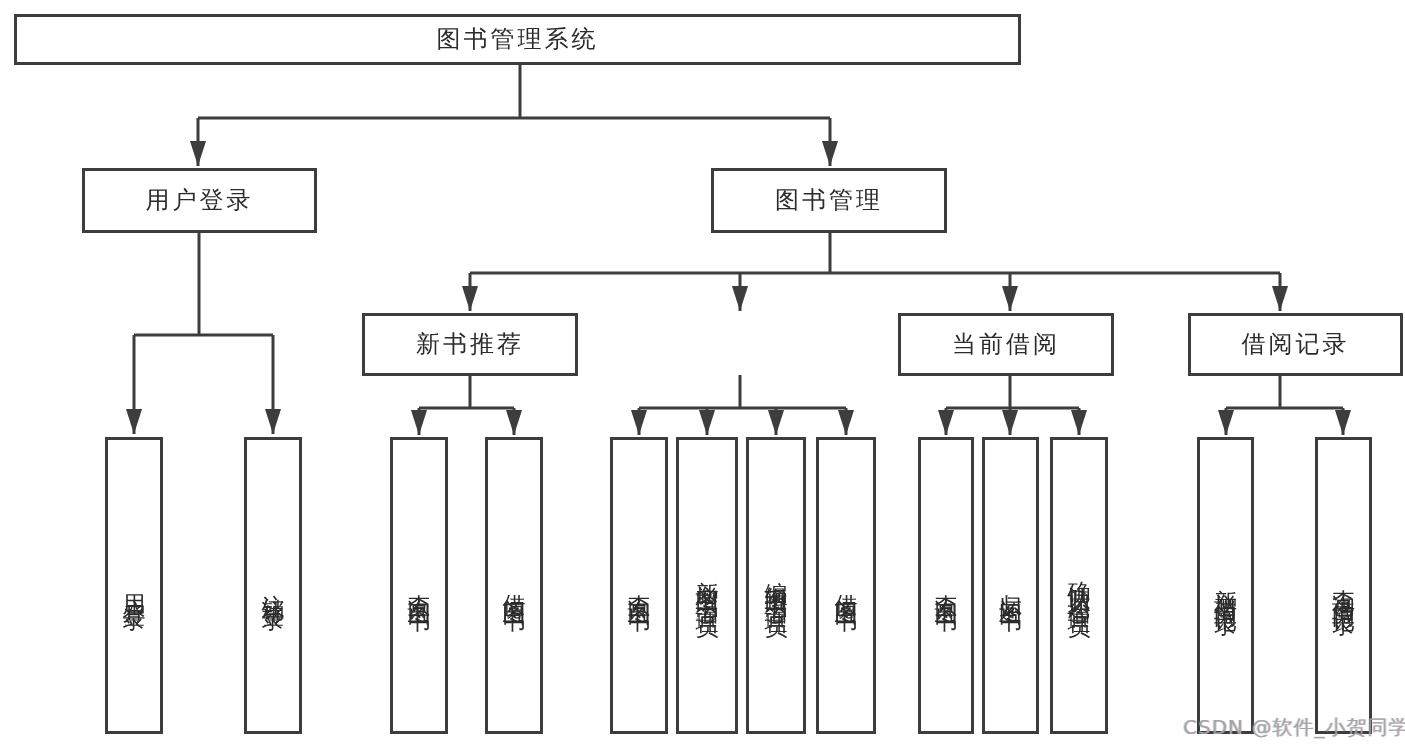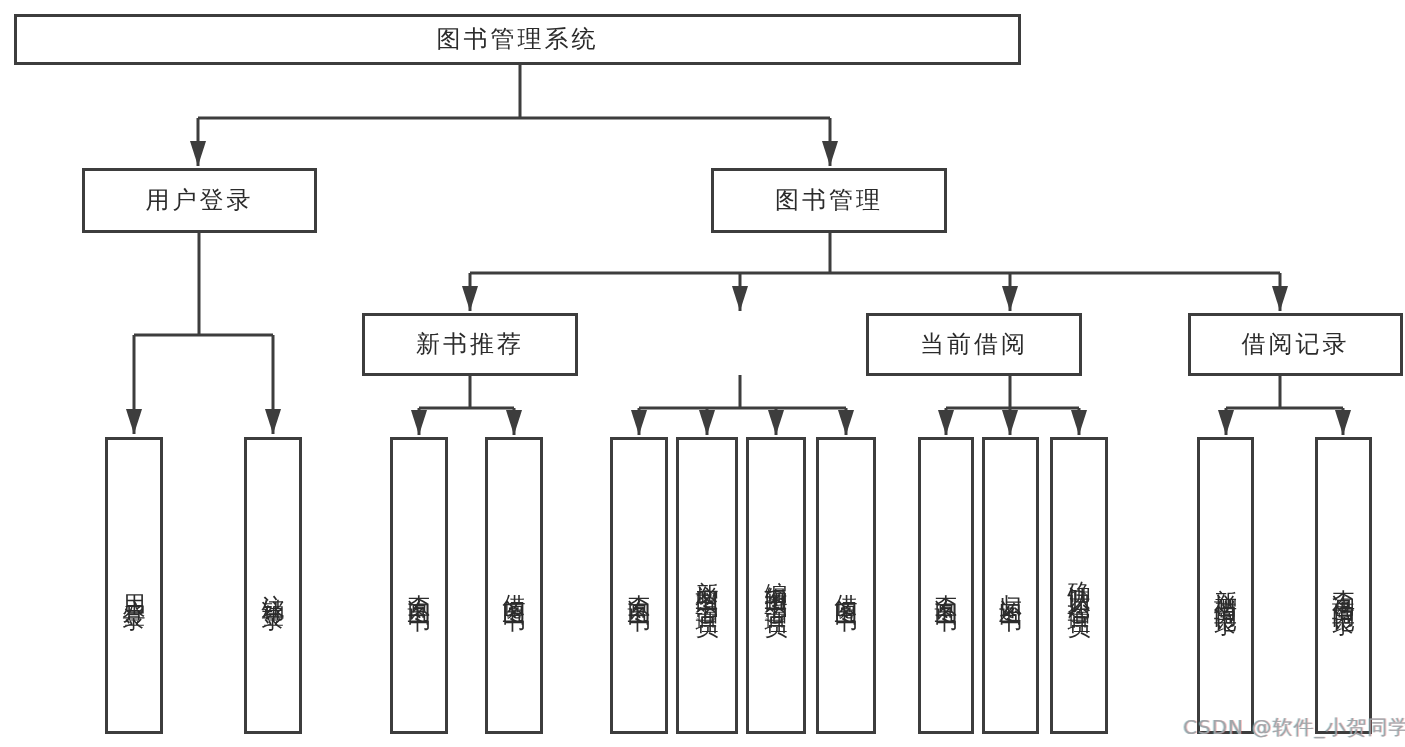--- a/index.html
+++ b/index.html
@@ -26,21 +26,21 @@
   .leaf .lbl{
     writing-mode:vertical-rl;
     font-size:23px;letter-spacing:5px;line-height:1;
   }
   
   .n-root          {left:14px;  top:14px;  width:1007px;height:51px;}
   .n-user-login    {left:82px;  top:168px; width:235px; height:65px;}
   .n-book-mgmt     {left:711px; top:168px; width:236px; height:65px;}
   .n-new-book      {left:362px; top:313px; width:216px; height:63px;}
   .n-book-borrow   {left:632px; top:313px; width:216px; height:63px;}
-  .n-cur-borrow    {left:866px; top:313px; width:216px; height:63px;}
+  .n-cur-borrow    {left:898px; top:313px; width:216px; height:63px;}
   .n-borrow-rec    {left:1172px;top:313px; width:215px; height:63px;margin-left:16px;}
   .leaf            {top:437px;  height:297px;}
   .n-l-user-login  {left:105px; width:58px;}
   .n-l-logout      {left:244px; width:58px;}
   .n-l-rec-query   {left:390px; width:58px;}
   .n-l-rec-borrow  {left:485px; width:58px;}
   .n-l-bb-query    {left:610px; width:58px;}
   .n-l-bb-add      {left:676px; width:62px;}
   .n-l-bb-edit     {left:746px; width:60px;}
   .n-l-bb-borrow   {left:816px; width:60px;}

